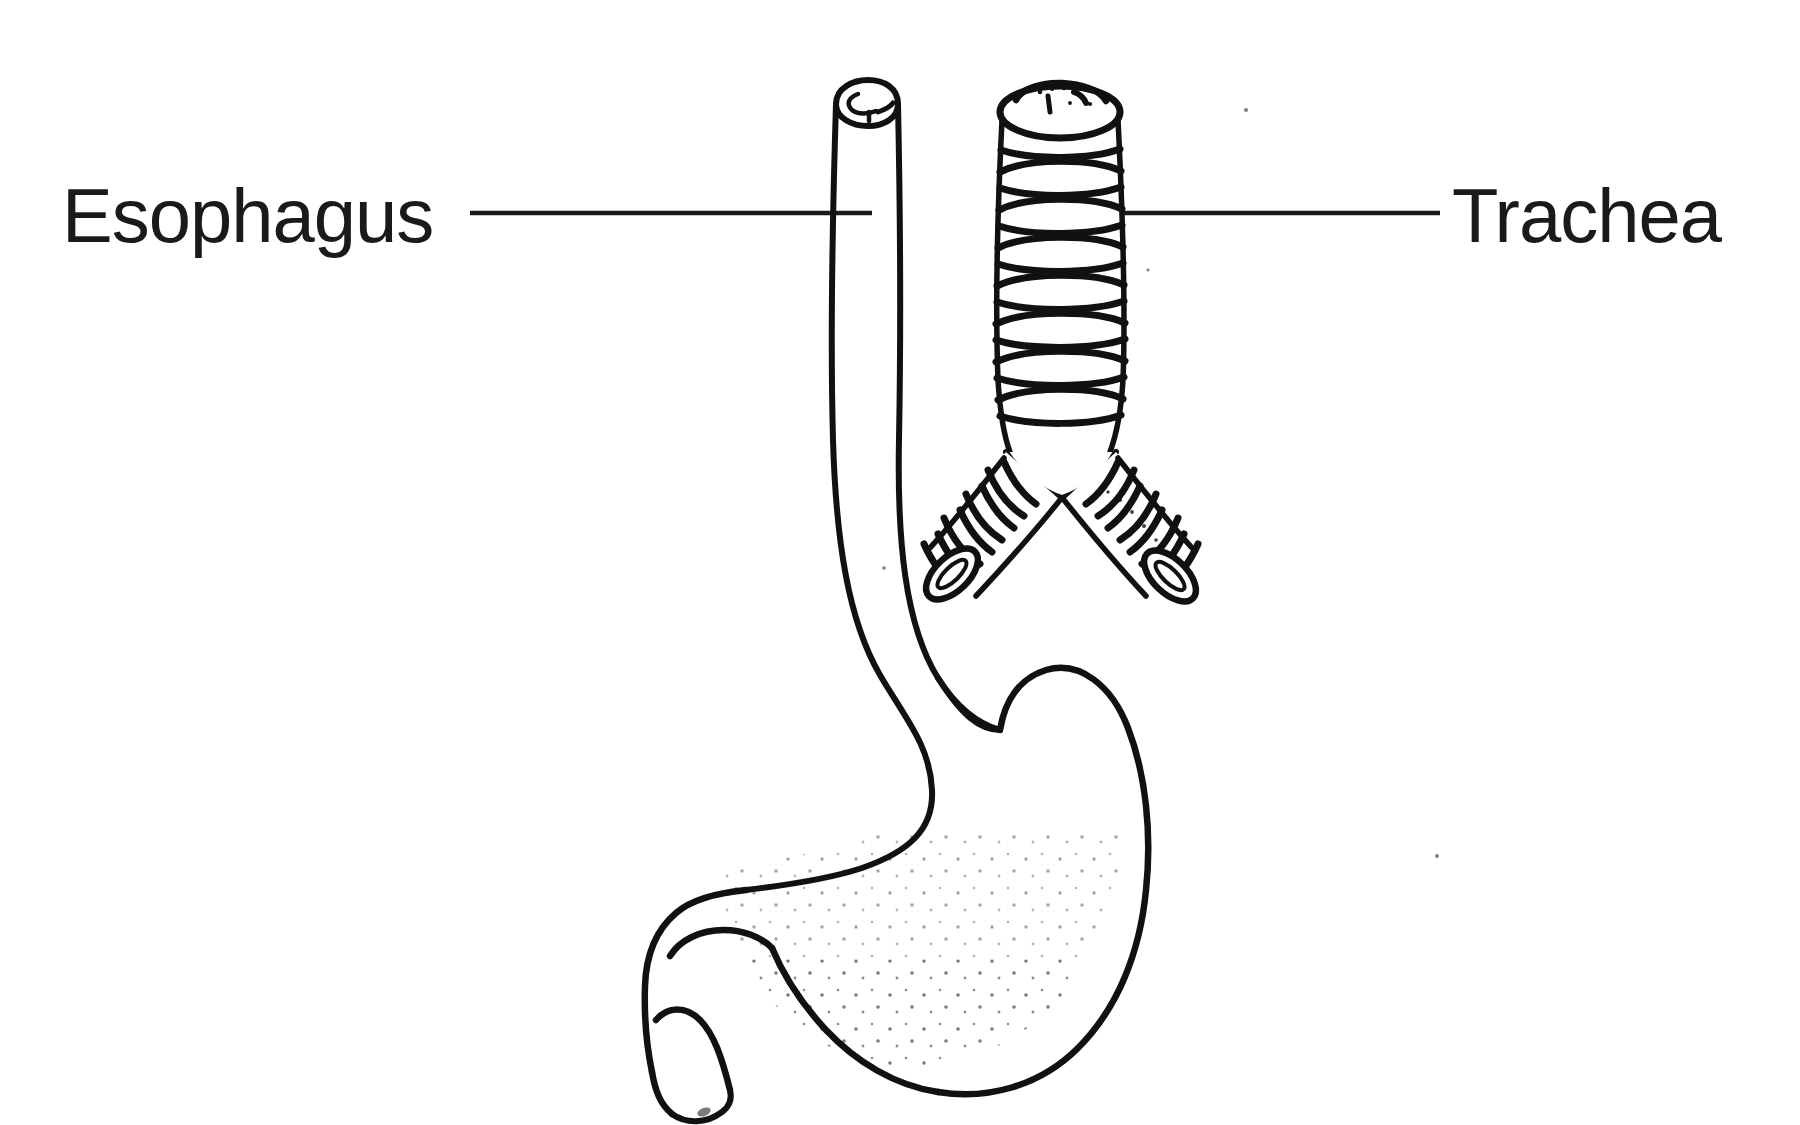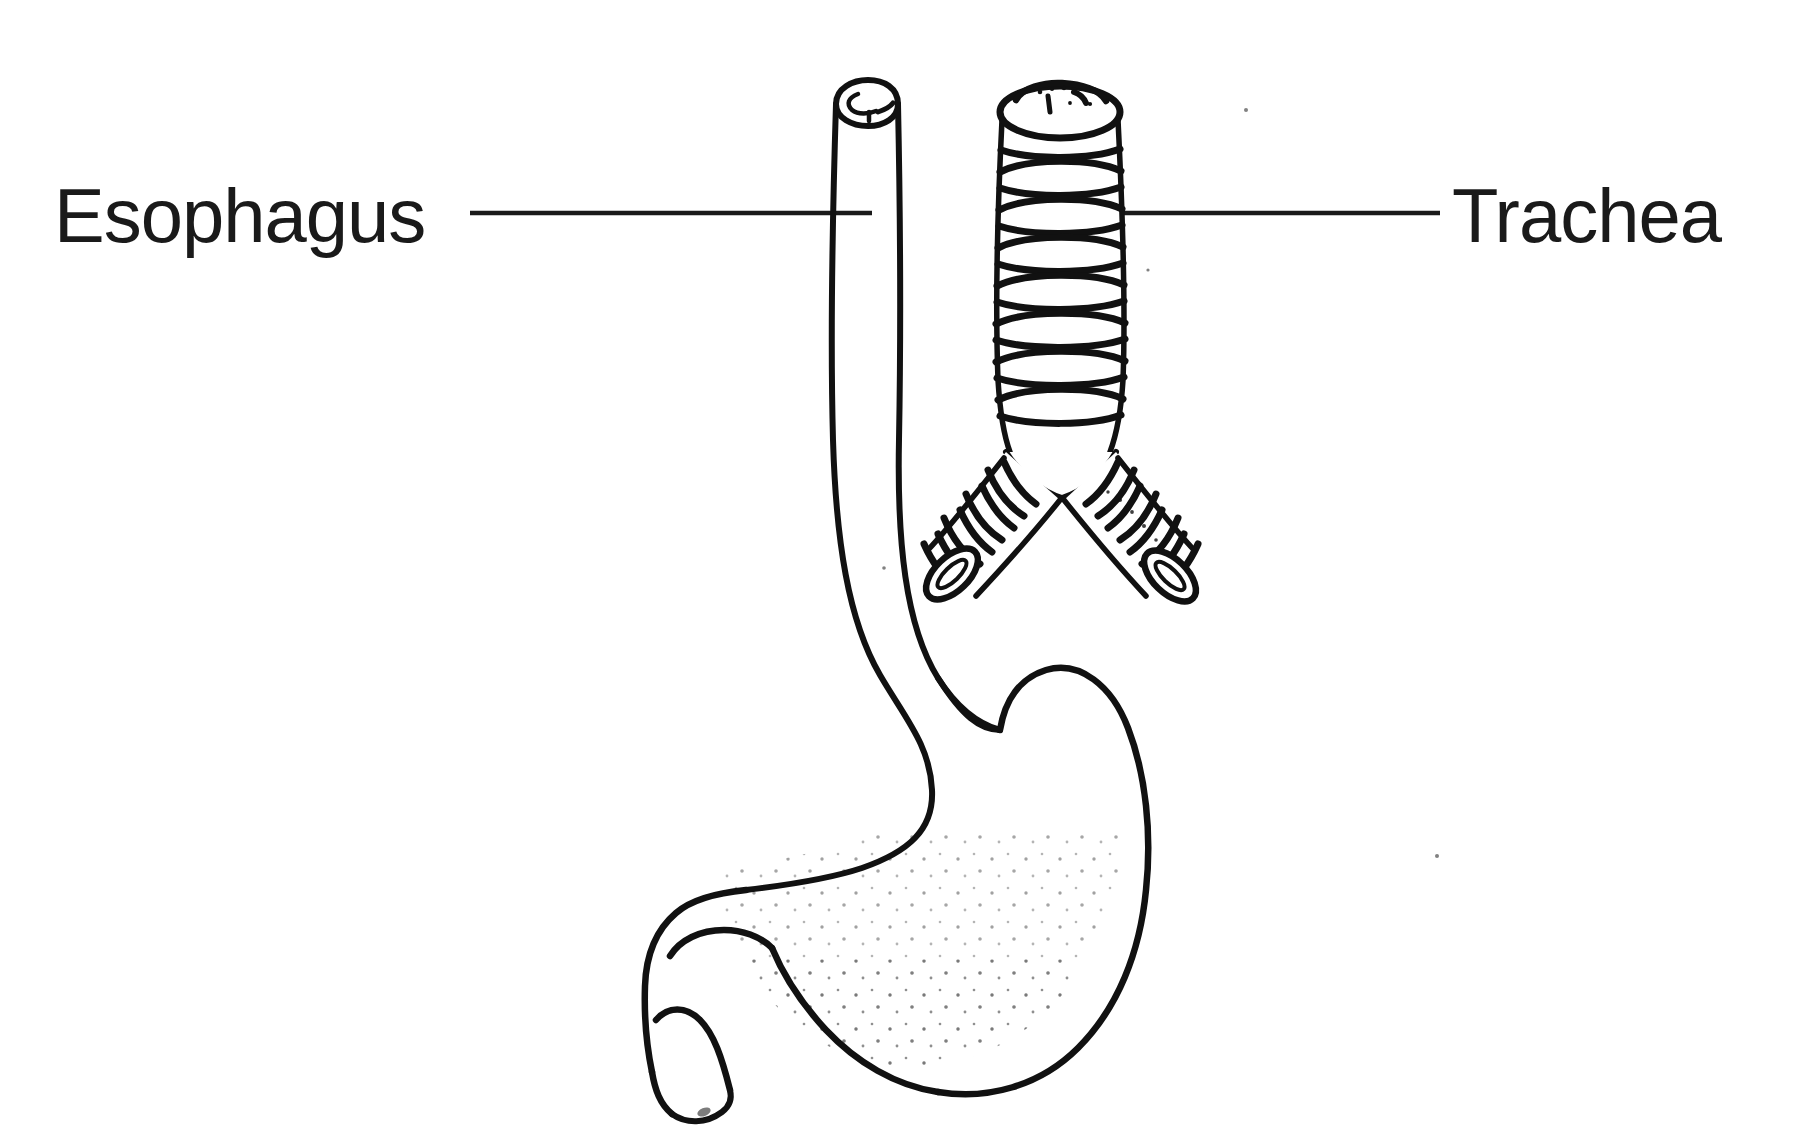--- a/index.html
+++ b/index.html
@@ -27,21 +27,21 @@
     position: absolute;
     font-family: "Liberation Sans", sans-serif;
     font-size: 76px;
     font-weight: 400;
     color: #1a1a1a;
     letter-spacing: -1px;
     white-space: nowrap;
     line-height: 1;
   }
   #label-esophagus {
-    left: 54px;
+    left: 62px;
     top: 178px;
   }
   #label-trachea {
     left: 1452px;
     top: 178px;
   }
 </style>
 </head>
 <body>
 

